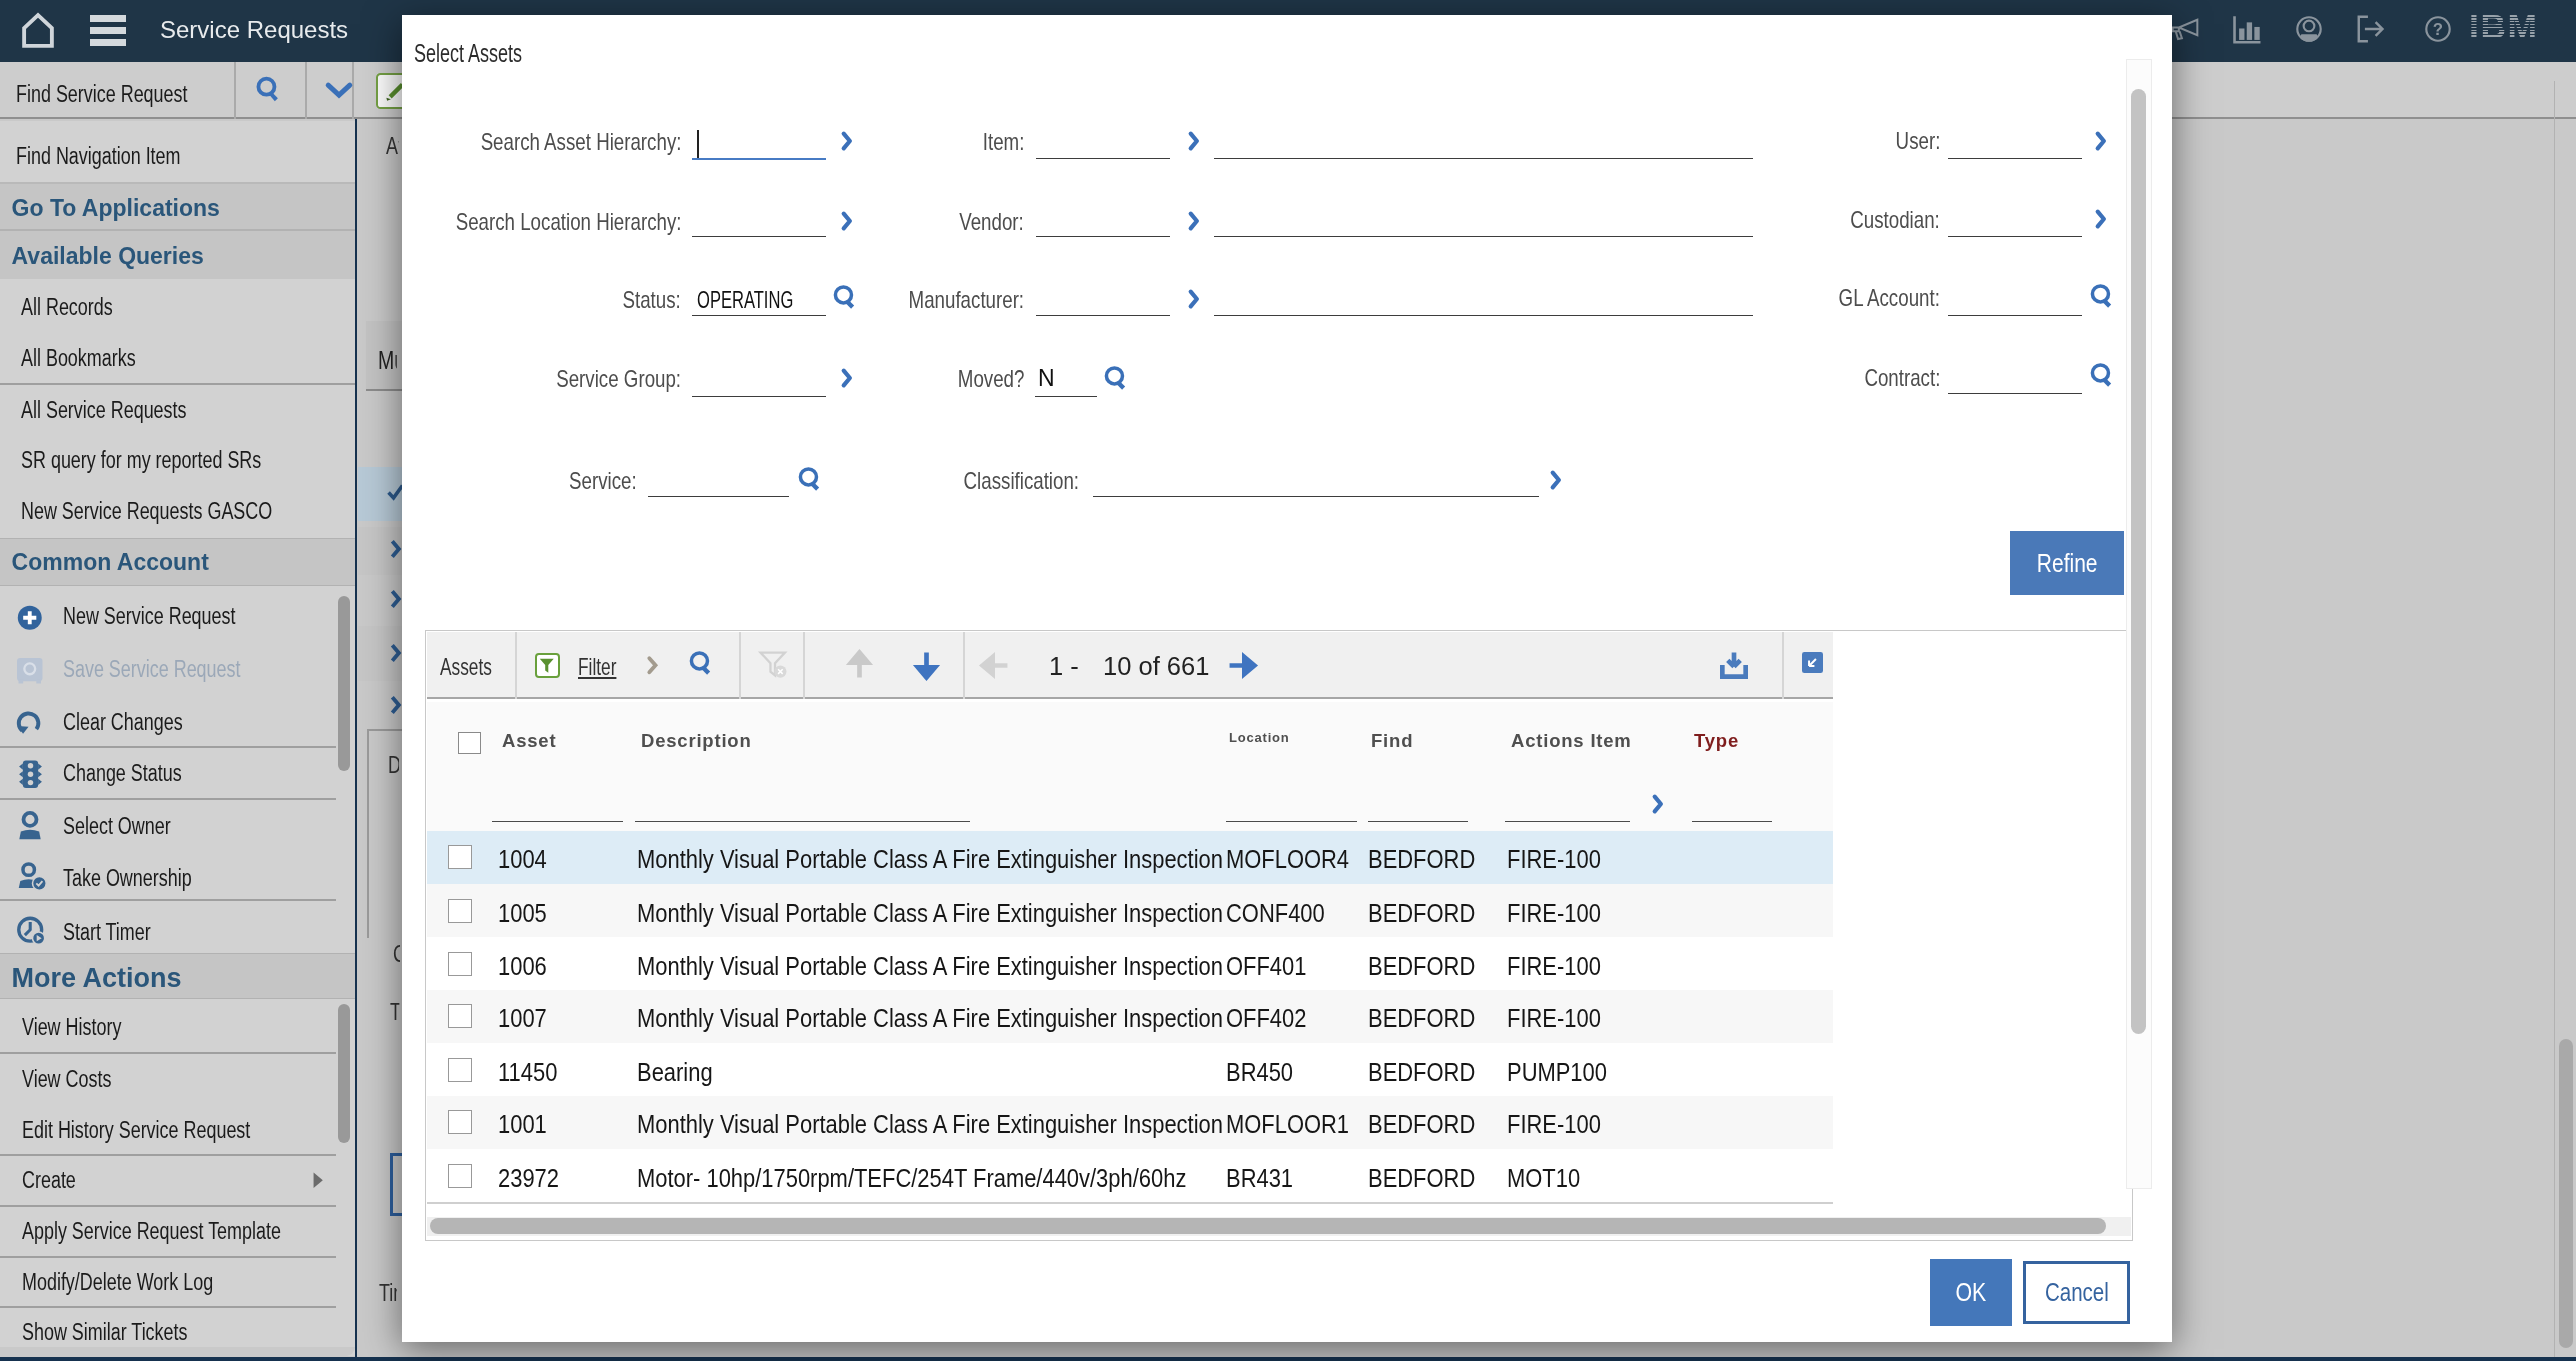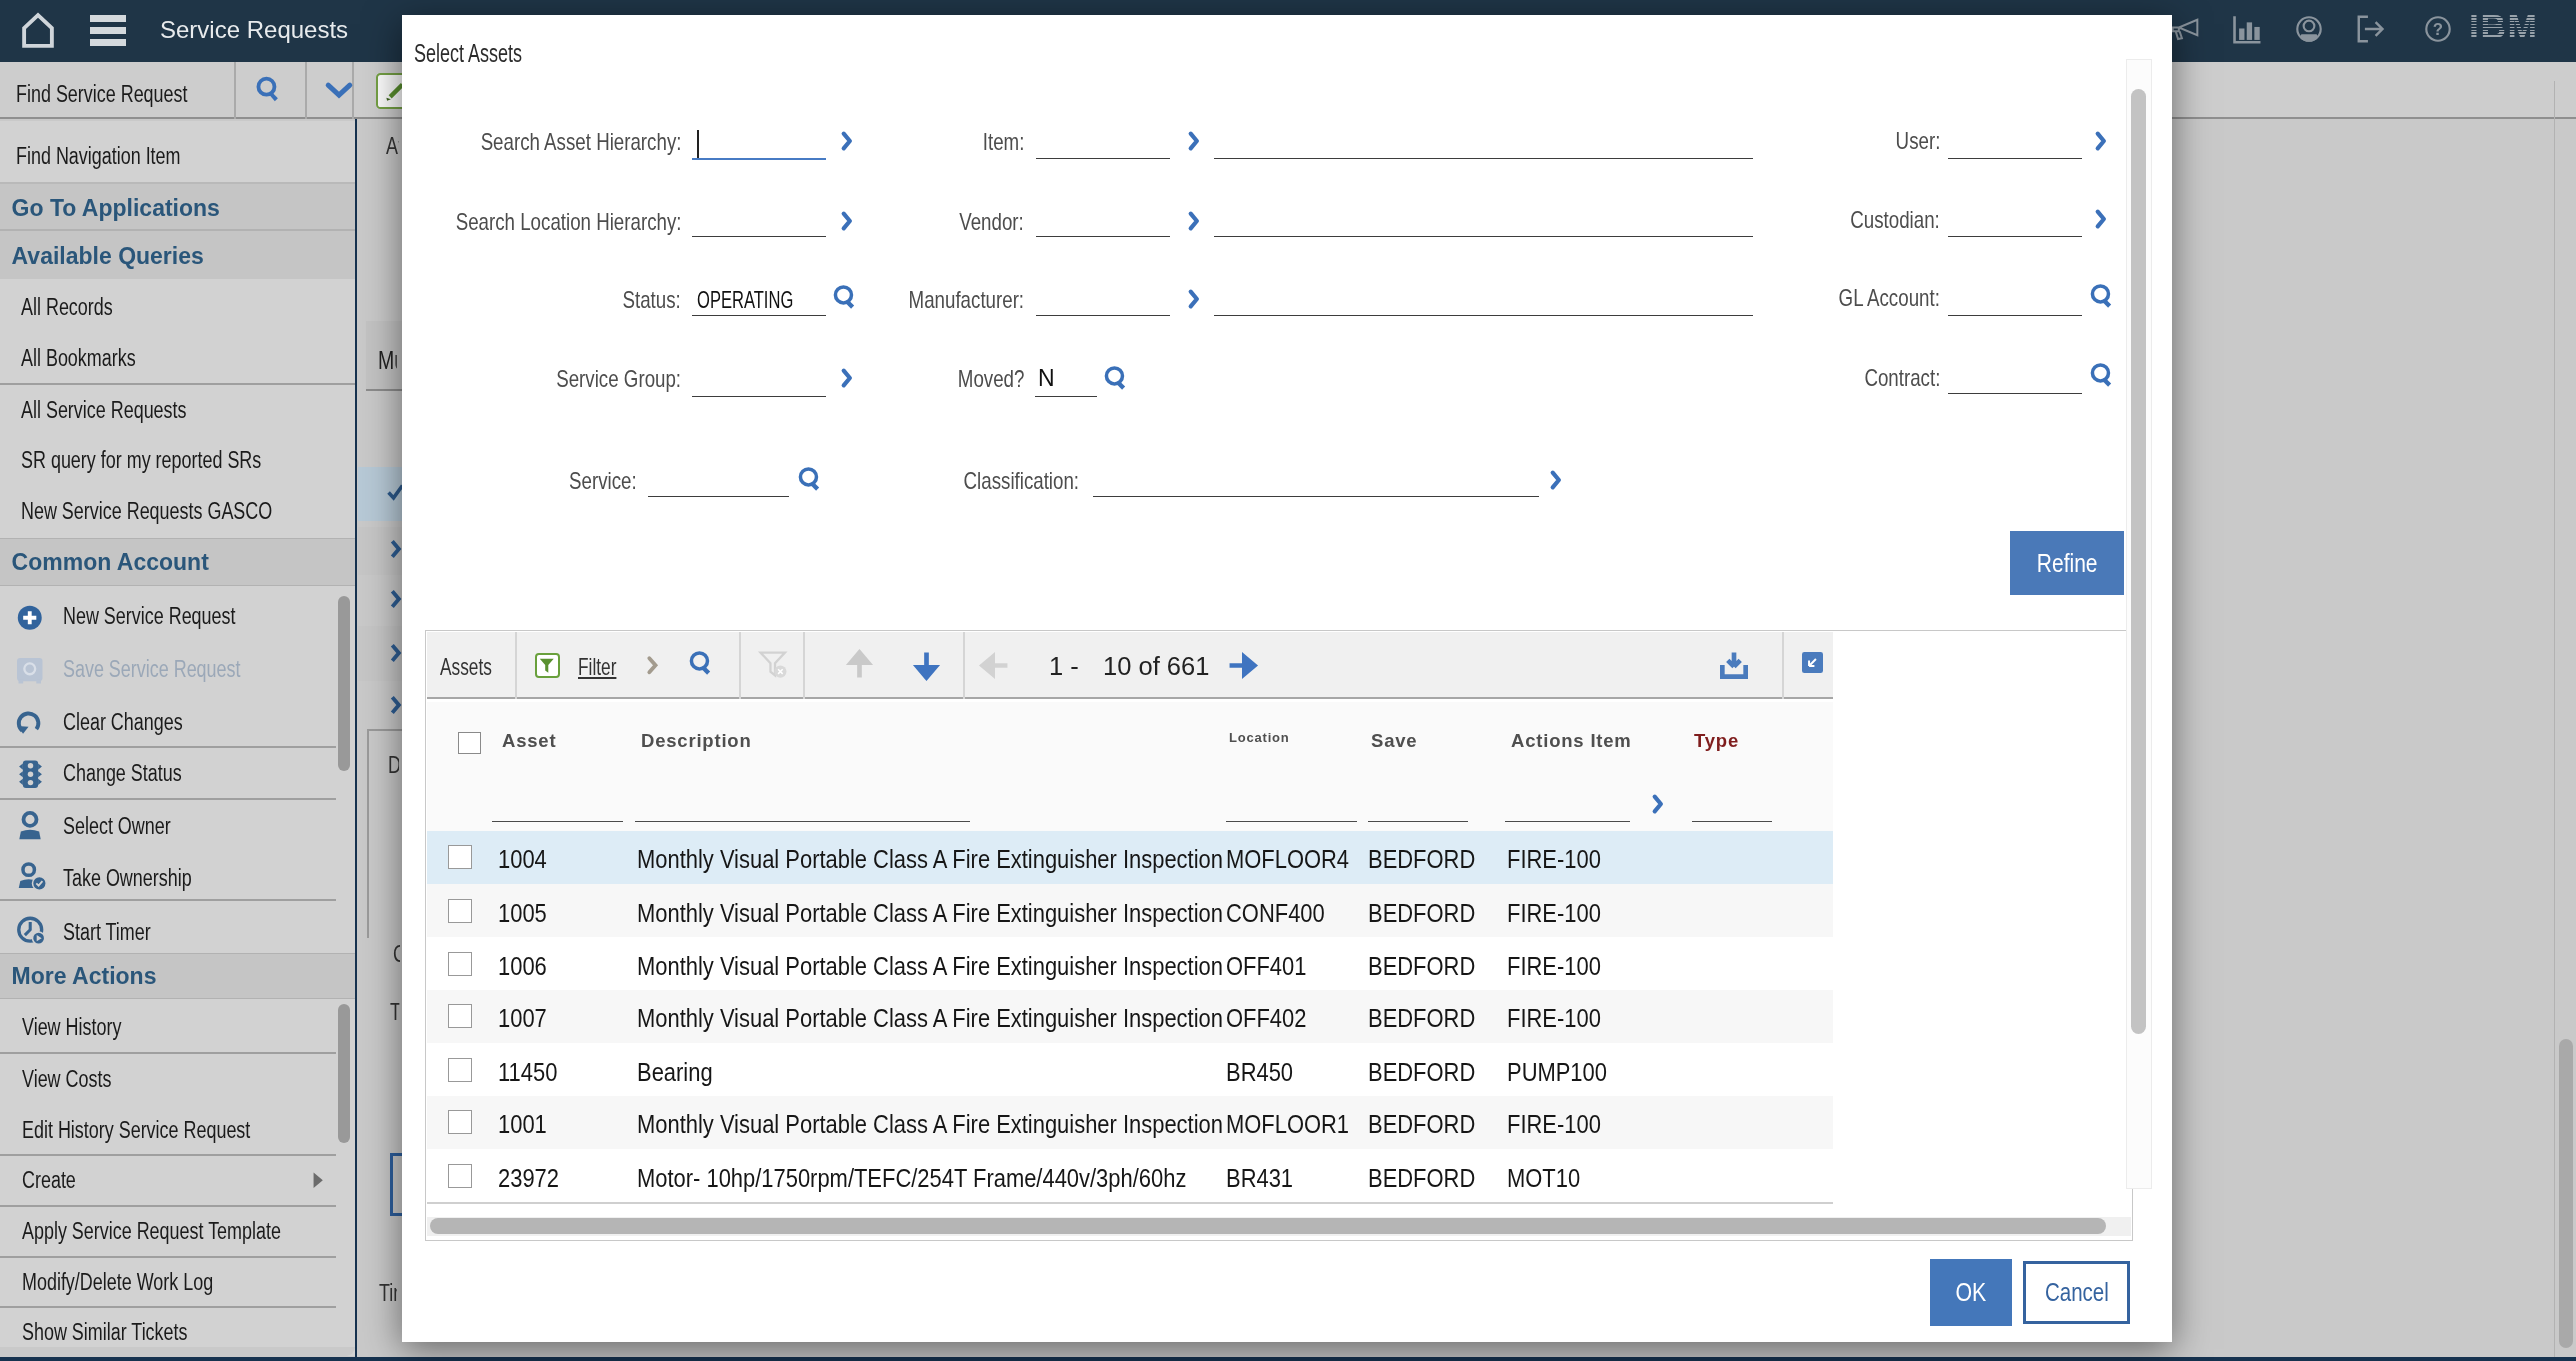--- a/index.html
+++ b/index.html
@@ -144,21 +144,21 @@
   <path d="M25 28 L28 31 L33 25" fill="none" stroke="#d2d2d2" stroke-width="2.4"></path>
 </svg>
 <svg style="left:17px;top:916px;" width="31" height="29" viewBox="0 0 40 38">
   <circle cx="17" cy="18" r="15" fill="none" stroke="#38648f" stroke-width="4.4"></circle>
   <path d="M17 8 L17 18 L10 25" fill="none" stroke="#38648f" stroke-width="4"></path>
   <circle cx="28" cy="29" r="8" fill="#38648f" stroke="#d2d2d2" stroke-width="2"></circle>
   <path d="M25.5 25 L32 29 L25.5 33 Z" fill="#d2d2d2"></path>
 </svg>
 
 <div class="abs" style="left:0;top:953px;width:355px;height:46px;background:#c5c5c5;border-top:1.5px solid #b2b2b2;border-bottom:1.5px solid #b2b2b2;"></div>
-<div class="txt sx93" style="left:11.6px;top:963px;font-size:23px;font-weight:bold;color:#2a567a;">More Actions</div>
+<div class="txt sx93" style="left:11.6px;top:963px;font-size:27px;font-weight:bold;color:#2a567a;">More Actions</div>
 
 <div class="txt sx78" style="left:22.4px;top:1014px;font-size:23px;color:#1b1b1b;">View History</div>
 <div class="sep" style="left:0;top:1052px;width:336px;height:1.5px;"></div>
 <div class="txt sx78" style="left:22.4px;top:1066px;font-size:23px;color:#1b1b1b;">View Costs</div>
 <div class="txt sx78" style="left:22.4px;top:1117px;font-size:23px;color:#1b1b1b;">Edit History Service Request</div>
 <div class="sep" style="left:0;top:1154px;width:336px;height:1.5px;"></div>
 <div class="txt sx78" style="left:22.4px;top:1167px;font-size:23px;color:#1b1b1b;">Create</div>
 <svg style="left:312px;top:1171px;" width="12.4" height="18.5" viewBox="0 0 16 24">
     <path d="M2 2 L14 12 L2 22 Z" fill="#6b6b6b"></path>
   </svg>
@@ -347,21 +347,21 @@
   </svg>
 <div class="abs" style="left:1802px;top:652px;width:21px;height:21px;background:#4a7bbd;border-radius:2.3px;"></div>
 <svg style="left:1806px;top:656px;" width="13" height="13" viewBox="0 0 17 17">
     <path d="M13 4 L4 13 M4 13 L4 6 M4 13 L11 13" stroke="#fff" stroke-width="2.6" fill="none"></path>
   </svg>
 
 <div class="abs" style="left:458px;top:732px;width:23px;height:22.4px;background:#fff;border:1.5px solid #8a8a8a;"></div>
 <div class="txt" style="left:502px;top:730px;font-size:18.5px;font-weight:bold;color:#4f4f4f;letter-spacing:0.8px;">Asset</div>
 <div class="txt" style="left:641px;top:730px;font-size:18.5px;font-weight:bold;color:#4f4f4f;letter-spacing:0.8px;">Description</div>
 <div class="txt" style="left:1229px;top:730px;font-size:13px;font-weight:bold;color:#4f4f4f;letter-spacing:0.8px;">Location</div>
-<div class="txt" style="left:1371px;top:730px;font-size:18.5px;font-weight:bold;color:#4f4f4f;letter-spacing:0.8px;">Save</div>
+<div class="txt" style="left:1371px;top:730px;font-size:18.5px;font-weight:bold;color:#4f4f4f;letter-spacing:0.8px;">Find</div>
 <div class="txt" style="left:1511px;top:730px;font-size:18.5px;font-weight:bold;color:#4f4f4f;letter-spacing:0.8px;">Actions Item</div>
 <div class="txt" style="left:1694px;top:730px;font-size:18.5px;font-weight:bold;color:#7f1d1d;letter-spacing:0.8px;">Type</div>
 
 <div class="ulg" style="left:492px;top:821px;width:131px;"></div>
 <div class="ulg" style="left:635px;top:821px;width:335px;"></div>
 <div class="ulg" style="left:1226px;top:821px;width:131px;"></div>
 <div class="ulg" style="left:1368px;top:821px;width:100px;"></div>
 <div class="ulg" style="left:1505px;top:821px;width:125px;"></div>
 <div class="ulg" style="left:1692px;top:821px;width:80px;"></div>
 <svg style="left:1652px;top:794px;" width="11.6" height="20" viewBox="0 0 15 26">

